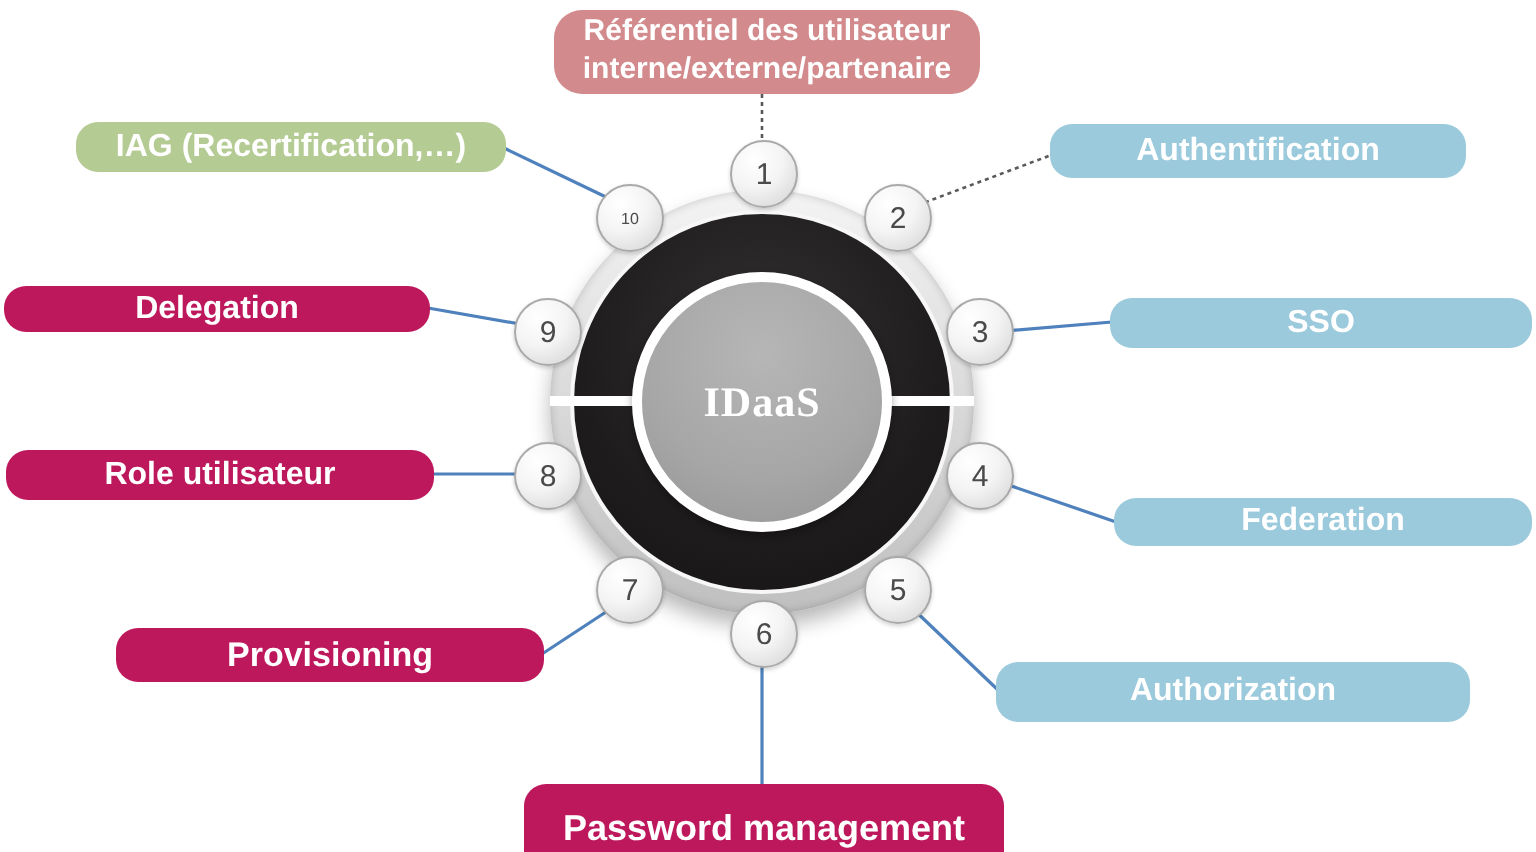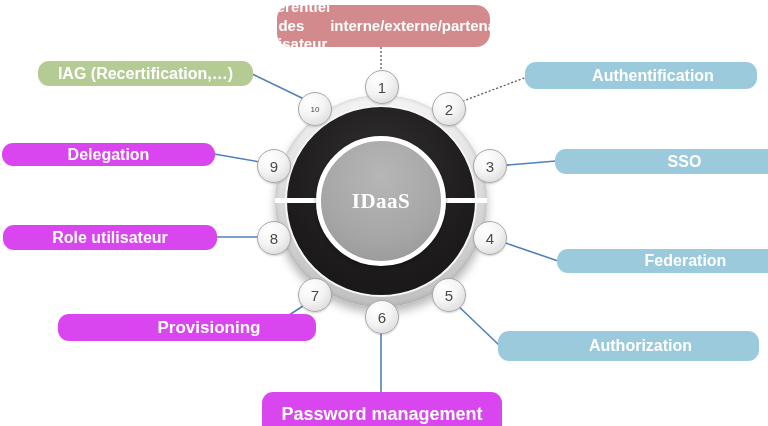--- a/index.html
+++ b/index.html
@@ -51,22 +51,22 @@
   .node.small-num span{font-size:8px;}
 
   
   .label{
     position:absolute;display:flex;align-items:center;justify-content:center;
     color:#ffffff;font-weight:bold;text-align:center;border-radius:11px;
     z-index:8;line-height:1.25;
   }
   .pink{background:#d28a8c;border-radius:14px;}
   .green{background:#b4cb94;}
-  .blue{background:#9bcadc;padding-left:24px;}
-  .orange{background:#d946ef;}
+  .blue{background:#9bcadc;}
+  .orange{background:#be185d;}
 </style>
 </head>
 <body>
 
 <div class="stage">
 
   <svg class="connectors" width="768" height="426">
 
     <line x1="381" y1="47" x2="381" y2="74" stroke="#595959" stroke-width="1.3" stroke-dasharray="2,2"></line>
     <line x1="455" y1="104" x2="527" y2="77" stroke="#595959" stroke-width="1.3" stroke-dasharray="2,2"></line>
@@ -112,28 +112,28 @@
   <div class="node" style="left:257px;top:221px;">
       <span>8</span>
     </div>
   <div class="node" style="left:257px;top:149px;">
       <span>9</span>
     </div>
   <div class="node small-num" style="left:298px;top:92px;">
       <span>10</span>
     </div>
 
-  <div class="label pink" style="left:277px;top:5px;width:213px;height:42px;font-size:15px;flex-direction:row;">
+  <div class="label pink" style="left:277px;top:5px;width:213px;height:42px;font-size:15px;flex-direction:column;">
     <span>Référentiel des utilisateur</span>
     <span>interne/externe/partenaire</span>
   </div>
 
   <div class="label green" style="left:38px;top:61px;width:215px;height:25px;font-size:16px;">IAG (Recertification,…)</div>
   <div class="label blue" style="left:525px;top:62px;width:208px;height:27px;font-size:16px;">Authentification</div>
   <div class="label blue" style="left:555px;top:149px;width:211px;height:25px;font-size:16px;">SSO</div>
   <div class="label blue" style="left:557px;top:249px;width:209px;height:24px;font-size:16px;">Federation</div>
   <div class="label blue" style="left:498px;top:331px;width:237px;height:30px;font-size:16px;">Authorization</div>
   <div class="label orange" style="left:262px;top:392px;width:240px;height:45px;font-size:18px;">Password management</div>
-  <div class="label orange" style="left:58px;top:314px;width:214px;height:27px;font-size:17px;padding-left:44px;">Provisioning</div>
+  <div class="label orange" style="left:58px;top:314px;width:214px;height:27px;font-size:17px;">Provisioning</div>
   <div class="label orange" style="left:3px;top:225px;width:214px;height:25px;font-size:16px;">Role utilisateur</div>
   <div class="label orange" style="left:2px;top:143px;width:213px;height:23px;font-size:16px;">Delegation</div>
 
 </div>
 
 </body></html>

